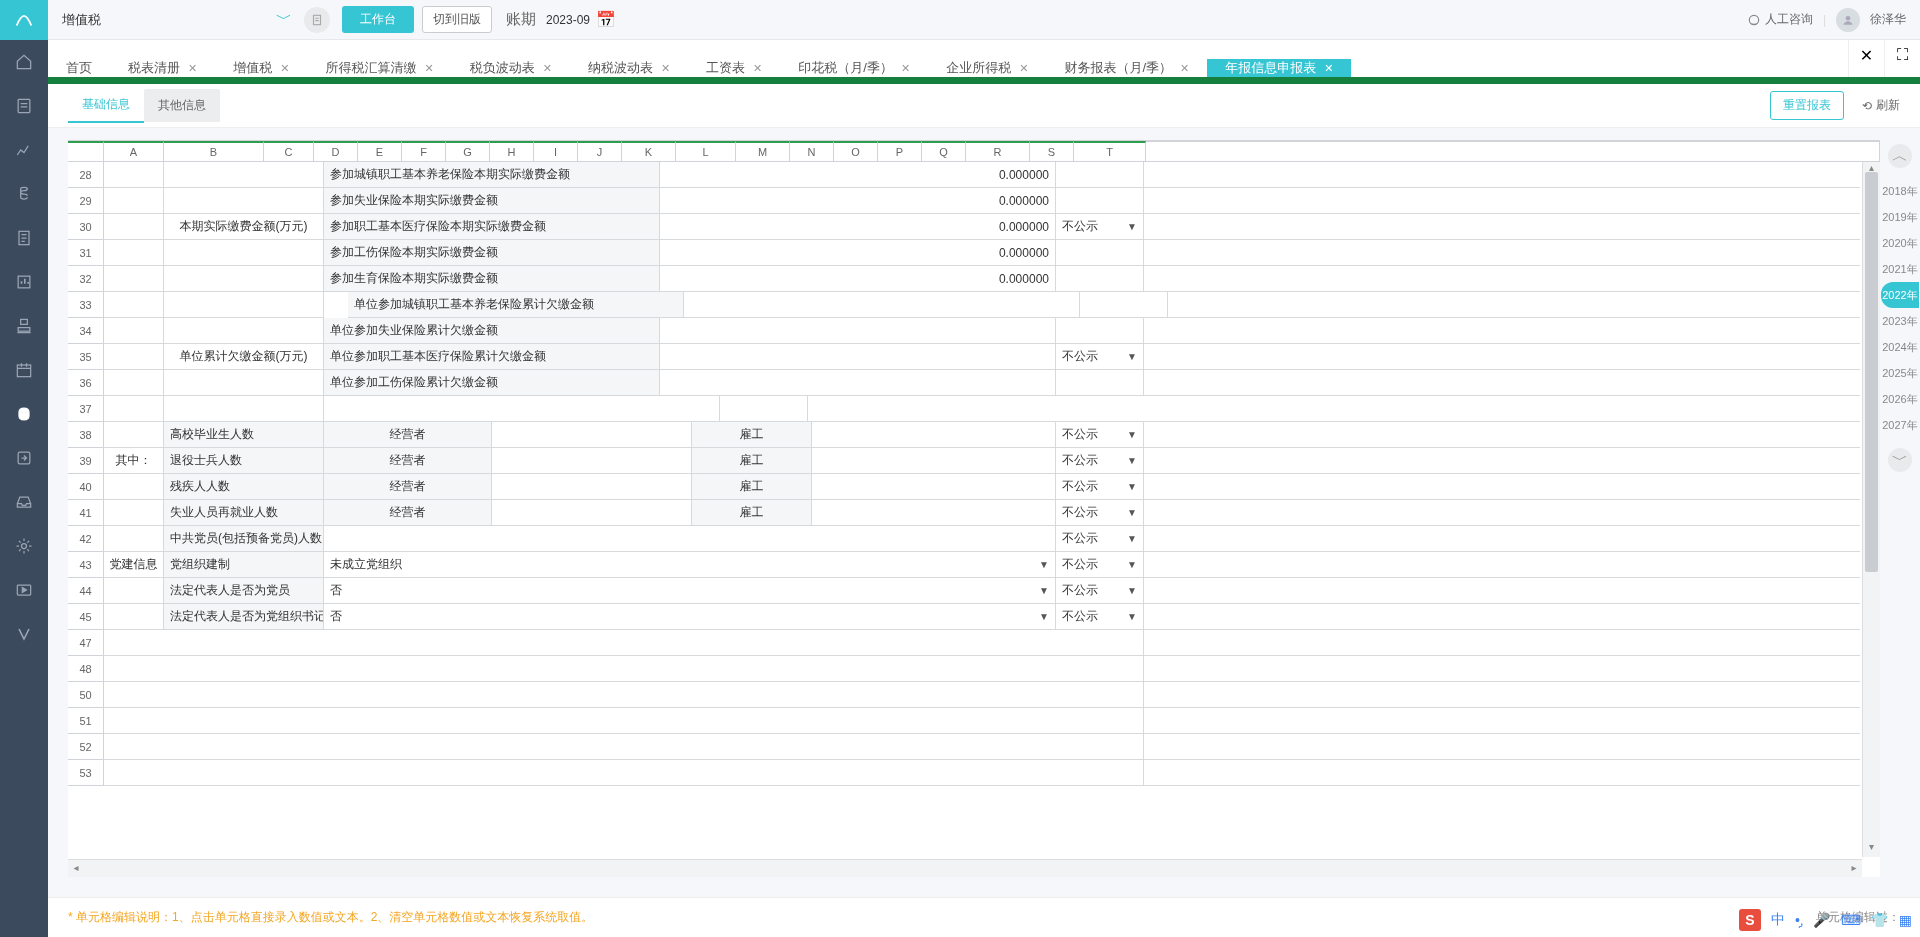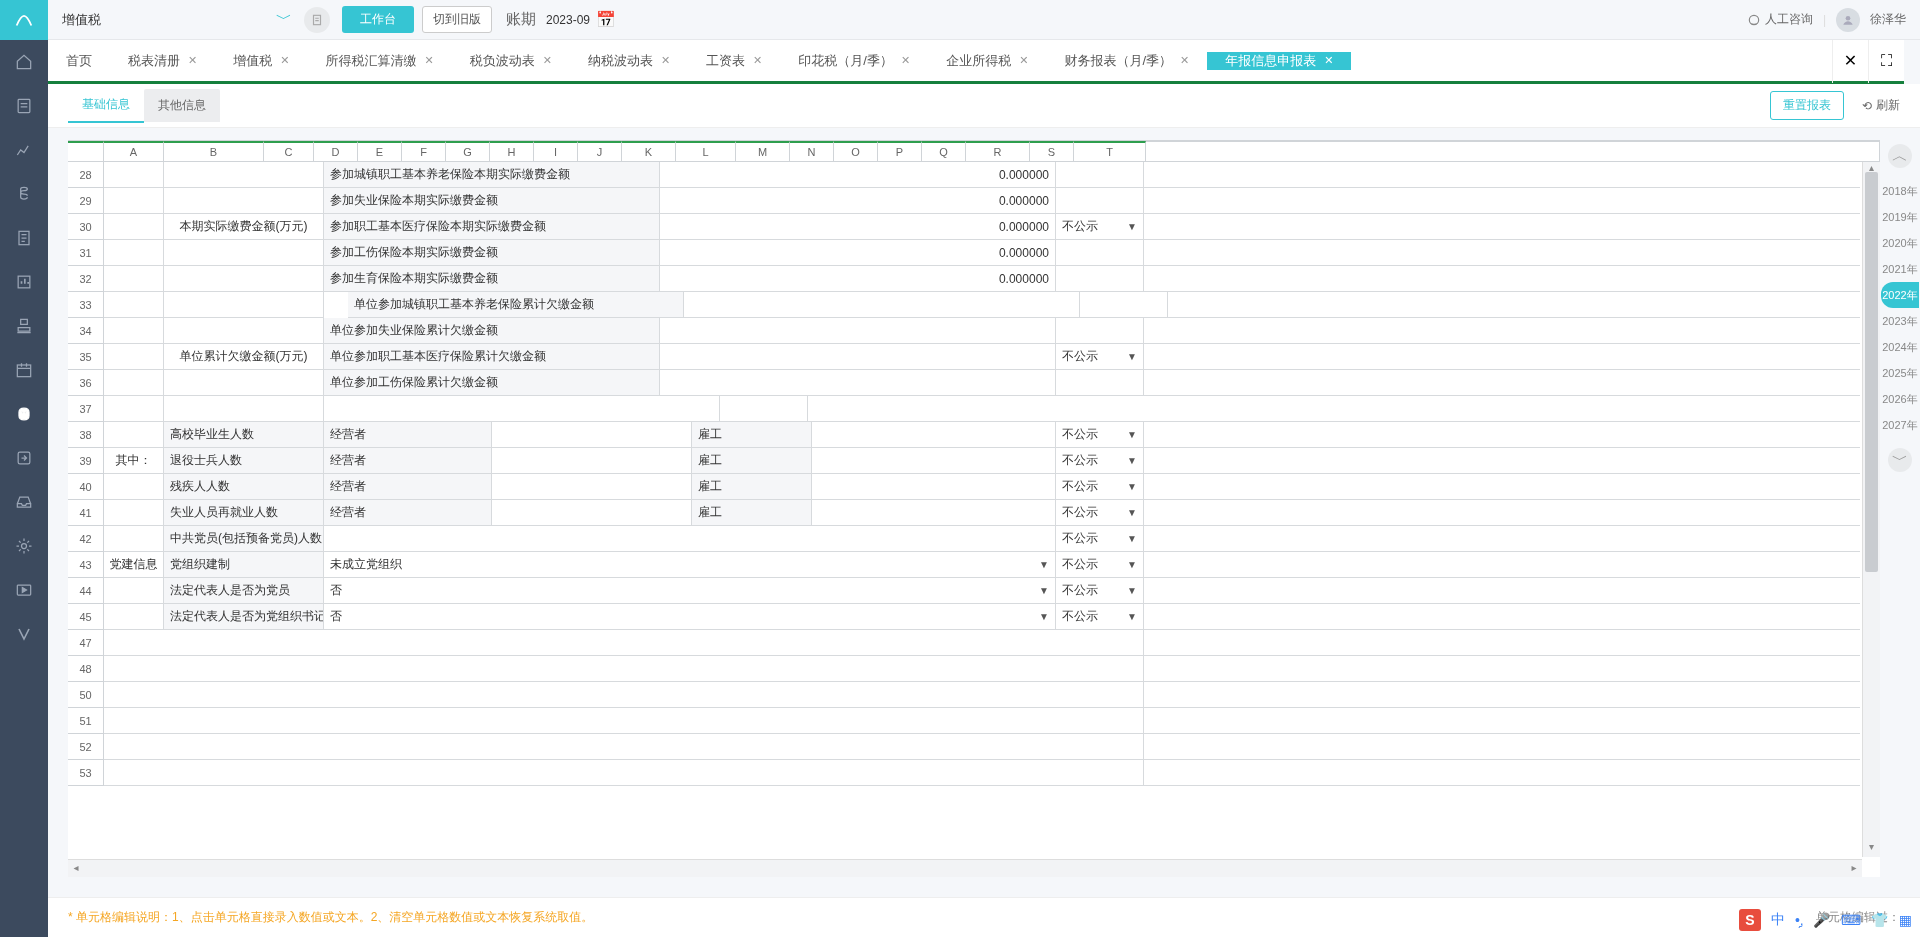--- a/index.html
+++ b/index.html
@@ -18,21 +18,21 @@
 .chevdown { color: #36c5d3; }
 .doc-icon { width: 26px; height: 26px; border-radius: 50%; background: #e8eaec; display: flex; align-items: center; justify-content: center; margin: 0 12px; }
 .btn-primary { background: #36c5d3; color: #fff; border: none; padding: 5px 18px; border-radius: 3px; font-size: 12px; cursor: pointer; margin-right: 8px; }
 .btn-outline { background: #fff; color: #555; border: 1px solid #ccc; padding: 4px 10px; border-radius: 3px; font-size: 12px; cursor: pointer; }
 .period-label { font-size: 15px; color: #666; margin-left: 14px; }
 .period-val { font-size: 12px; color: #333; margin-left: 10px; }
 .cal-icon { color: #36c5d3; margin-left: 6px; }
 .topbar-right { margin-left: auto; display: flex; align-items: center; gap: 10px; font-size: 12px; color: #666; }
 .avatar { width: 24px; height: 24px; border-radius: 50%; background: #d8dde2; display: flex; align-items: center; justify-content: center; }
 
-.tabbar { position: fixed; left: 48px; top: 40px; right: 16px; height: 44px; background: #fff; border-bottom: 3px solid #15803d; display: flex; align-items: center; z-index: 85; }
+.tabbar { position: fixed; left: 48px; top: 40px; right: 0; height: 44px; background: #fff; border-bottom: 7px solid #15803d; display: flex; align-items: flex-end; z-index: 85; }
 .tab { display: flex; align-items: center; padding: 0 18px; font-size: 13px; color: #555; cursor: pointer; white-space: nowrap; position: relative; }
 .tab .tab-close { font-size: 11px; color: #999; margin-left: 8px; }
 .tab.active { background: #36c5d3; color: #fff; }
 .tab.active .tab-close { color: #fff; }
 .tabbar-right { margin-left: auto; display: flex; align-items: center; }
 .tabbar-icon { width: 36px; height: 44px; display: flex; align-items: center; justify-content: center; cursor: pointer; border-left: 1px solid #eee; font-size: 16px; }
 
 .subtab-row { position: fixed; left: 48px; top: 84px; right: 0; height: 44px; background: #fff; display: flex; align-items: center; padding: 0 20px; z-index: 80; border-bottom: 1px solid #eee; }
 .subtab { padding: 8px 14px; font-size: 12px; cursor: pointer; color: #666; }
 .subtab.active { color: #36c5d3; border-bottom: 2px solid #36c5d3; }
@@ -44,21 +44,21 @@
 .sheet-wrap { position: fixed; left: 68px; top: 140px; right: 40px; bottom: 60px; background: #fff; }
 .col-headers { display: flex; height: 22px; background: #fff; border-top: 1px solid #d0d4d8; border-bottom: 1px solid #d0d4d8; }
 .corner { width: 36px; background: #fff; border-right: 1px solid #d0d4d8; border-top: 2px solid #2e9e4e; }
 .col-h { text-align: center; font-size: 11px; color: #666; border-right: 1px solid #d0d4d8; display: flex; align-items: center; justify-content: center; border-top: 2px solid #2e9e4e; }
 
 .sheet-body { position: absolute; left: 0; top: 22px; right: 20px; bottom: 20px; overflow: hidden; }
 .row { display: flex; height: 26px; }
 .rownum { width: 36px; background: #fff; border-right: 1px solid #d0d4d8; border-bottom: 1px solid #d0d4d8; font-size: 11px; color: #666; display: flex; align-items: center; justify-content: center; }
 .cell { border-right: 1px solid #d7dadd; border-bottom: 1px solid #d7dadd; font-size: 12px; color: #333; display: flex; align-items: center; padding: 0 6px; overflow: hidden; white-space: nowrap; }
 .cell.hdr { background: #f5f6f8; }
-.cell.center { }
+.cell.center { justify-content: center; }
 .cell.right { justify-content: flex-end; }
 .cell.merged-v { background: #fff; justify-content: center; text-align: center; }
 .dd-arrow { margin-left: auto; color: #555; font-size: 10px; }
 
 .vscroll { position: absolute; right: 0; top: 22px; bottom: 20px; width: 18px; background: #f2f3f5; border-left: 1px solid #ddd; }
 .vthumb { position: absolute; left: 2px; right: 2px; top: 10px; height: 400px; background: #c9ccd0; border-radius: 2px; }
 .varrow { position: absolute; left:0; right:0; height: 16px; text-align:center; font-size:10px; color:#888;}
 .hscroll { position: absolute; left: 0; right: 18px; bottom: 0; height: 18px; background: #f2f3f5; border-top: 1px solid #ddd; }
 .harrow { position:absolute; top:0; bottom:0; width:16px; text-align:center; font-size:10px; color:#888; line-height:16px;}
 

